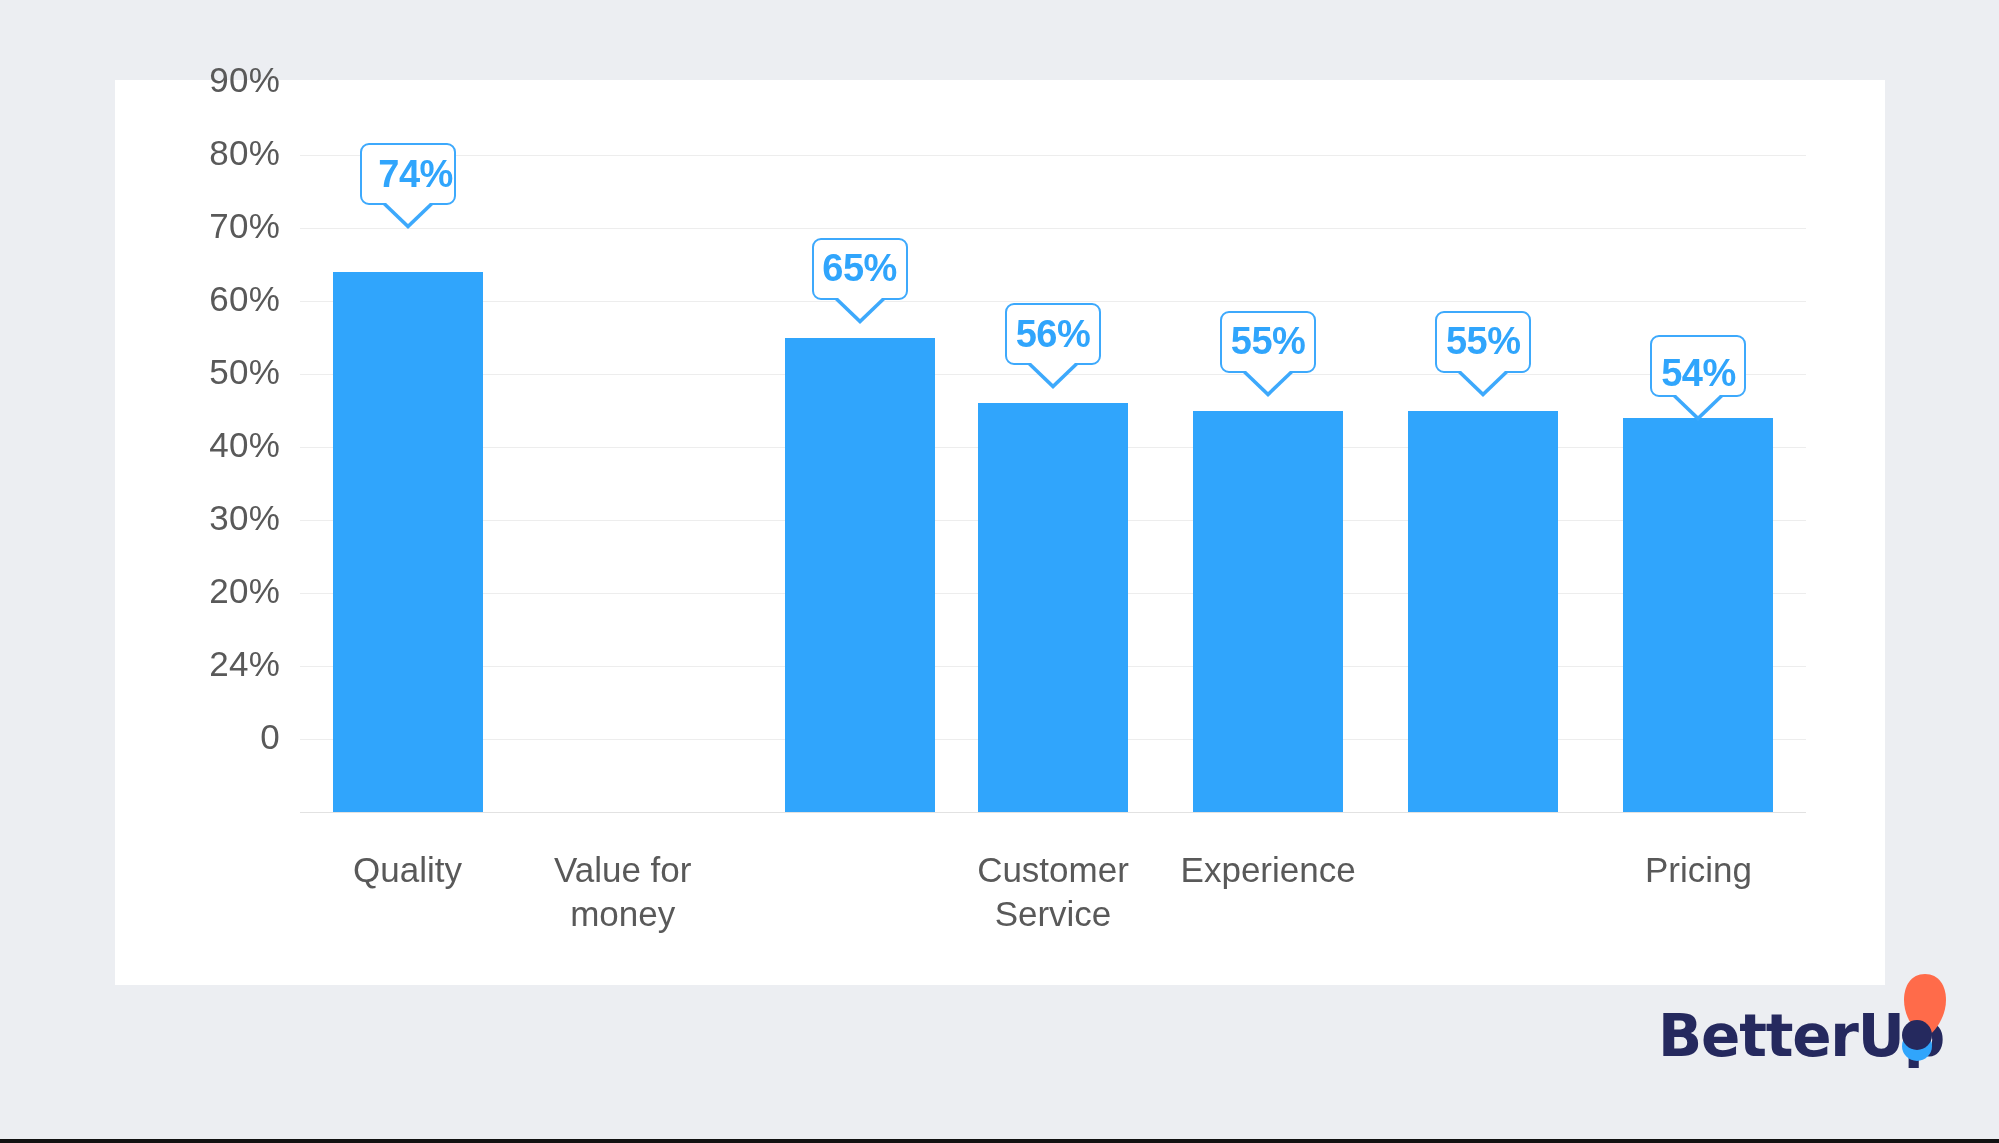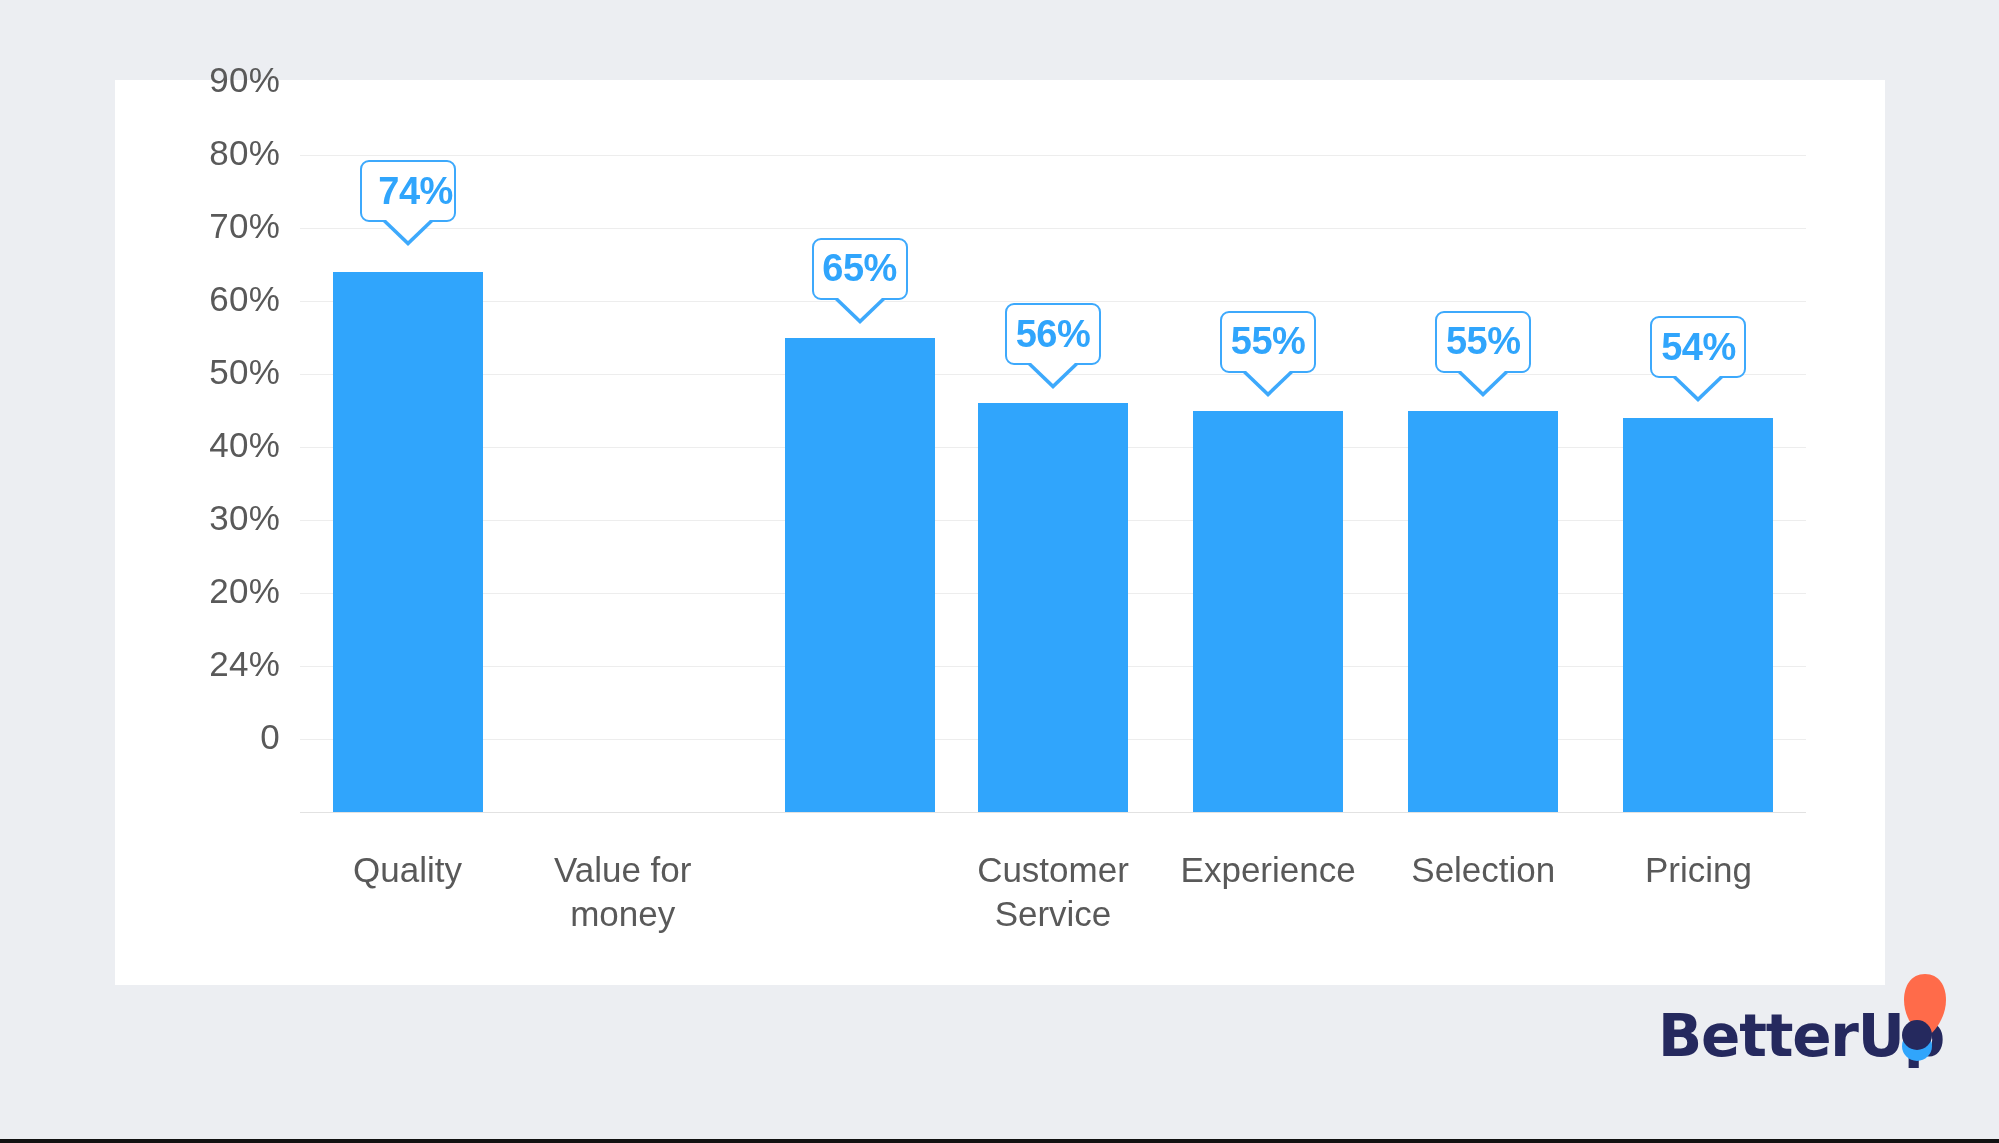--- a/index.html
+++ b/index.html
@@ -207,21 +207,21 @@
       <div class="gridline" style="top: 365px;"></div>
       <div class="gridline" style="top: 438px;"></div>
       <div class="gridline" style="top: 511px;"></div>
       <div class="gridline" style="top: 584px;"></div>
       <div class="gridline baseline" style="top: 657px;"></div>
     </div>
 
   <div id="bars">
       <div class="bar-slot" style="left: 0px; width: 215.143px;">
         <div class="bar" style="height: 540.2px; background: rgb(48, 165, 252);"></div>
-        <div class="callout" style="bottom: 590px; padding-left: 16px;">
+        <div class="callout" style="bottom: 607px; padding-left: 16px;">
           <span>74%</span>
           <span class="tail-outer"></span>
           <span class="tail-inner"></span>
         </div>
       </div>
       <div class="bar-slot" style="left: 452px; width: 215.143px;">
         <div class="bar" style="height: 474.5px; background: rgb(48, 165, 252);"></div>
         <div class="callout" style="bottom: 512.5px;">
           <span>65%</span>
           <span class="tail-outer"></span>
@@ -247,34 +247,33 @@
       <div class="bar-slot" style="left: 1075.71px; width: 215.143px;">
         <div class="bar" style="height: 401.5px; background: rgb(48, 165, 252);"></div>
         <div class="callout" style="bottom: 439.5px;">
           <span>55%</span>
           <span class="tail-outer"></span>
           <span class="tail-inner"></span>
         </div>
       </div>
       <div class="bar-slot" style="left: 1290.86px; width: 215.143px;">
         <div class="bar" style="height: 394.2px; background: rgb(48, 165, 252);"></div>
-        <div class="callout" style="bottom: 434px;">
+        <div class="callout" style="bottom: 415px; align-items: flex-end;">
           <span>54%</span>
           <span class="tail-outer"></span>
           <span class="tail-inner"></span>
         </div>
       </div>
     </div>
 
   <div id="x-axis">
       <div class="x-label" style="left: 0px; width: 215.143px;">Quality</div>
       <div class="x-label" style="left: 215.143px; width: 215.143px;">Value for money</div>
       <div class="x-label" style="left: 645.429px; width: 215.143px;">Customer Service</div>
       <div class="x-label" style="left: 860.571px; width: 215.143px;">Experience</div>
-      <div class="x-label" style="left: 1075.71px; width: 215.143px;">Selection</div>
       <div class="x-label" style="left: 1290.86px; width: 215.143px;">Pricing</div>
     </div>
 
 </div>
 
 <div id="betterup-logo">
   <div id="logo-wordmark">BetterUp</div>
   <div id="logo-mark">
     <svg viewBox="0 0 62 96" width="62" height="96" xmlns="http://www.w3.org/2000/svg" aria-hidden="true">
       <path d="M39 2 C53 2 60 14 60 28 C60 44 50 60 39 66 C28 60 18 44 18 28 C18 14 25 2 39 2 Z" fill="#FF6B4A"></path>

